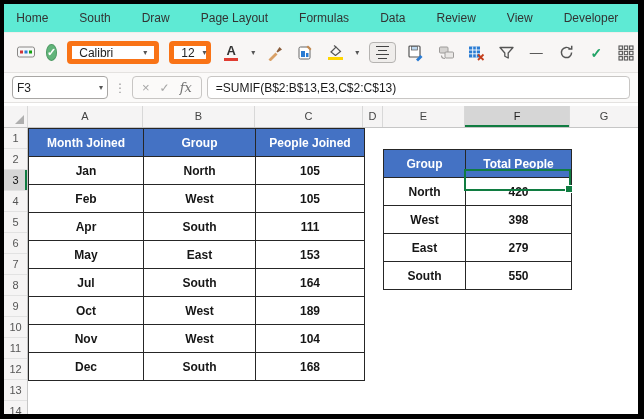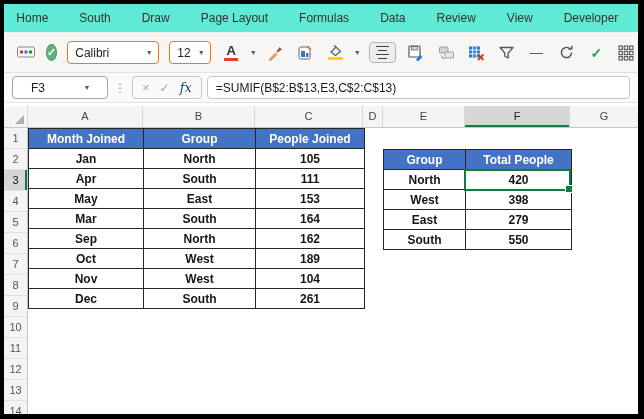--- a/index.html
+++ b/index.html
@@ -11,21 +11,21 @@
   .menubar { height: 29px; flex: 0 0 29px; display: flex; align-items: center; gap: 31px;
              padding-left: 14px; background: #5eead4; white-space: nowrap; overflow: hidden;
              border-bottom: 1px solid #F0EEEC; justify-content: center; }
   .menu-item { font-size: 12px; color: #333; cursor: default; flex: 0 0 auto; }
 
   
   .toolbar { height: 40px; flex: 0 0 40px; display: flex; align-items: center; gap: 10px;
              padding: 0 8px 0 12px; background: #F8F6F5; border-bottom: 1px solid #E4E2E0;
              overflow: hidden; }
   .tbi { width: 20px; height: 24px; display: flex; align-items: center; justify-content: center; flex: 0 0 auto; }
-  .combo { height: 23px; background: #fff; border: 1px solid #f97316; border-radius: 4px;
+  .combo { height: 23px; background: #fff; border: 5px solid #f97316; border-radius: 4px;
            display: flex; align-items: center; padding: 0 7px; font-size: 12px; color: #222;
            gap: 8px; flex: 0 0 auto; justify-content: space-between; }
   .combo.font { width: 92px; }
   .combo.size { width: 42px; }
   .chev { font-size: 8px; color: #555; line-height: 1; }
   .fontcolor { display: flex; flex-direction: column; align-items: center; line-height: 1; }
   .fontcolor .letter { font-size: 13px; font-weight: 700; color: #333; }
   .fontcolor .bar { width: 14px; height: 3px; background: #E03C31; margin-top: 1px; }
   .fillbar { width: 15px; height: 3px; background: #FFD500; margin-top: 1px; }
   .boxed { border: 1px solid #B5B3B1; background: #EFEDEB; border-radius: 4px; padding: 3px 6px;
@@ -33,28 +33,28 @@
   .boxed i { display: block; height: 1.5px; background: #444; }
   .glyph-check { color: #21A366; font-size: 14px; font-weight: 700; }
   .glyph-dash { color: #444; font-size: 13px; }
   .autosave { width: 17px; height: 17px; border-radius: 50%; background: #62B47A; border: 1px solid #4E9A64;
               color: #fff; font-size: 11px; font-weight: 700; display: flex; align-items: center; justify-content: center; }
 
   
   .formulabar { height: 30px; flex: 0 0 30px; display: flex; align-items: center; gap: 5px;
                 padding: 0 8px; background: #FBFAF9; border-bottom: 1px solid #E4E2E0; }
   .namebox { width: 96px; height: 23px; background: #fff; border: 1px solid #A8A6A4; border-radius: 4px;
-             display: flex; align-items: center; justify-content: space-between; padding: 0 18px;
+             display: flex; align-items: center; justify-content: space-between; padding: 0 4px;
              font-size: 12px; color: #222; }
   .fb-dots { color: #999; font-size: 12px; padding: 0 1px; }
   .fxbox { height: 23px; border: 1px solid #C8C6C4; border-radius: 4px; background: #FBFAF9;
            display: flex; align-items: center; gap: 10px; padding: 0 9px; }
   .fb-x { color: #A6A6A6; font-size: 13px; }
   .fb-ok { color: #A6A6A6; font-size: 12px; }
-  .fb-fx { font-family: "DejaVu Serif", serif; font-style: italic; font-size: 13px; color: #0c4a6e; }
+  .fb-fx { font-family: "DejaVu Serif", serif; font-style: italic; font-size: 13px; color: #737373; }
   .formulabox { flex: 1; height: 23px; border: 1px solid #C8C6C4; border-radius: 4px; background: #fff;
                 display: flex; align-items: center; padding: 0 8px; font-size: 12px; color: #1a1a1a; overflow: hidden; white-space: nowrap; }
   .spacer3 { height: 3px; flex: 0 0 3px; background: #fff; }
 
   
   .sheet { position: relative; flex: 1; background: #fff; overflow: hidden; }
   .colheaders { position: absolute; top: 0; left: 0; right: 0; height: 22px; display: flex;
                 background: #F5F4F4; border-bottom: 1px solid #C6C6C6; }
   .ch { font-size: 11px; color: #444; text-align: center; line-height: 21px; border-right: 1px solid #D8D8D8; flex: 0 0 auto; }
   .ch.sel { background: #D6D6D6; box-shadow: inset 0 -2px 0 #107C41; color: #222; }
@@ -64,21 +64,21 @@
   .corner-tri { position: absolute; right: 3px; bottom: 3px; width: 0; height: 0;
                 border-left: 9px solid transparent; border-bottom: 9px solid #AFAFAF; }
   .rowheaders { position: absolute; top: 22px; left: 0; bottom: 0; width: 24px; background: #F5F4F4;
                 border-right: 1px solid #C6C6C6; display: flex; flex-direction: column; }
   .rh { height: 21px; flex: 0 0 21px; font-size: 11px; color: #555; text-align: center; line-height: 20px;
         border-bottom: 1px solid #E2E2E2; }
   .rh.sel { background: #D6D6D6; box-shadow: inset -2px 0 0 #107C41; color: #111; }
   .rh.last { flex: 1; border-bottom: none; }
 
   table.xl { border-collapse: collapse; table-layout: fixed; position: absolute; z-index: 1; }
-  table.xl th, table.xl td { border: 1px solid #262626; height: 20px; padding: 0; text-align: center;
+  table.xl th, table.xl td { border: 1px solid #262626; height: 28px; padding: 0; text-align: center;
                              font-size: 12px; overflow: hidden; white-space: nowrap; }
   table.xl th { background: #4472C4; color: #fff; font-weight: 700; }
   table.xl td { background: #fff; color: #161616; font-weight: 600; }
   .data-table { left: 24px; top: 22px; width: 336px; }
   .summary-table { left: 379px; top: 43px; width: 188px; }
 
   .sel-overlay { position: absolute; z-index: 3; left: 460px; top: 63px; width: 107px; height: 22px;
                  border: 2px solid #107C41; pointer-events: none; }
   .sel-overlay::after { content: ""; position: absolute; right: -4px; bottom: -4px; width: 6px; height: 6px;
                         background: #107C41; border: 1px solid #fff; }
@@ -276,53 +276,53 @@
           <th>People Joined</th>
         </tr>
       </thead>
       <tbody>
         <tr>
               <td>Jan</td>
               <td>North</td>
               <td>105</td>
             </tr>
         <tr>
+              <td>Feb</td>
+              <td>West</td>
+              <td>105</td>
+            </tr>
+        <tr>
               <td>Apr</td>
               <td>South</td>
               <td>111</td>
             </tr>
         <tr>
               <td>May</td>
               <td>East</td>
               <td>153</td>
             </tr>
         <tr>
-              <td>Mar</td>
+              <td>Jul</td>
               <td>South</td>
               <td>164</td>
-            </tr>
-        <tr>
-              <td>Sep</td>
-              <td>North</td>
-              <td>162</td>
             </tr>
         <tr>
               <td>Oct</td>
               <td>West</td>
               <td>189</td>
             </tr>
         <tr>
               <td>Nov</td>
               <td>West</td>
               <td>104</td>
             </tr>
         <tr>
               <td>Dec</td>
               <td>South</td>
-              <td>261</td>
+              <td>168</td>
             </tr>
       </tbody>
     </table>
 
     <table class="xl summary-table">
       <colgroup>
             <col style="width:82px">
             <col style="width:106px">
           </colgroup>
       <thead>

